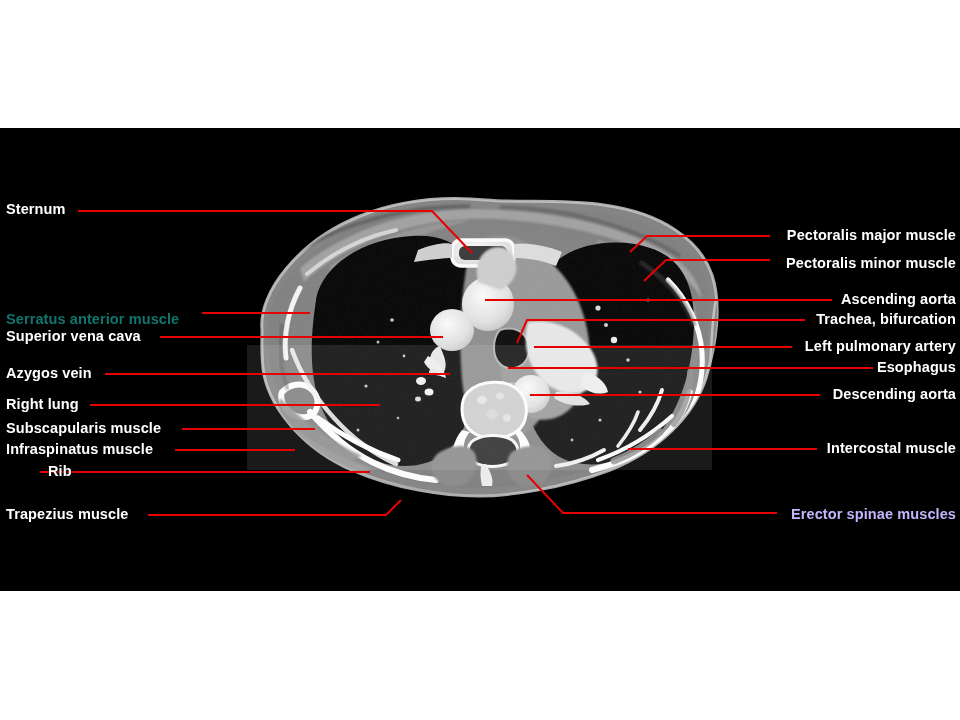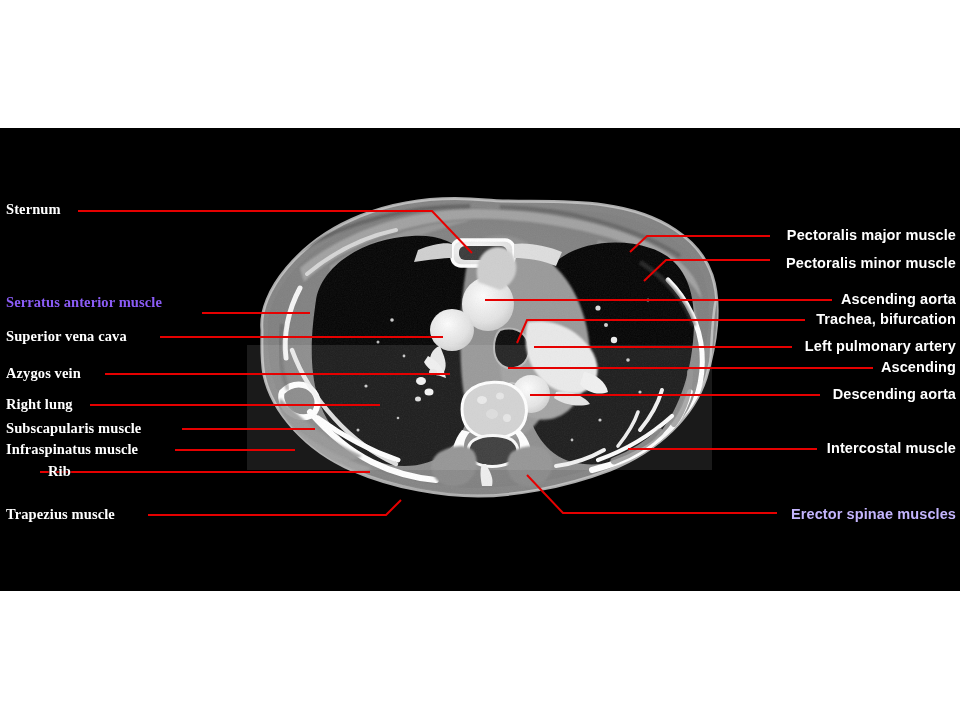--- a/index.html
+++ b/index.html
@@ -46,21 +46,21 @@
     position: absolute;
     color: #ffffff;
     font-family: "Liberation Sans", sans-serif;
     font-size: 14.5px;
     font-weight: bold;
     letter-spacing: 0.1px;
     white-space: nowrap;
     line-height: 1;
     text-shadow: 0 0 2px #000, 0 0 2px #000;
   }
-  .label.left  { left: 6px; text-align: right; font-family: Liberation Serif, serif; }
+  .label.left  { left: 6px; text-align: right; }
   .label.right { right: 4px; text-align: center; }
 </style>
 </head>
 <body>
 
 <div id="stage">
 
   <div id="slide">
 
     <div id="ct-wrap">
@@ -319,35 +319,35 @@
           <polyline points="534,219 792,219" stroke="#e60000" stroke-width="2" fill="none"></polyline>
           <polyline points="508,240 873,240" stroke="#e60000" stroke-width="2" fill="none"></polyline>
           <polyline points="530,267 820,267" stroke="#e60000" stroke-width="2" fill="none"></polyline>
           <polyline points="628,321 817,321" stroke="#e60000" stroke-width="2" fill="none"></polyline>
           <polyline points="527,347 563,385 777,385" stroke="#e60000" stroke-width="2" fill="none"></polyline>
         </g>
     </svg>
 
     <div id="labels-left-group">
         <div class="label left" style="top: 74px; color: rgb(255, 255, 255);">Sternum</div>
-        <div class="label left" style="top: 167px; color: #8b5cf6;">Serratus anterior muscle</div>
+        <div class="label left" style="top: 184px; color: #0f766e;">Serratus anterior muscle</div>
         <div class="label left" style="top: 201px; color: rgb(255, 255, 255);">Superior vena cava</div>
         <div class="label left" style="top: 238px; color: rgb(255, 255, 255);">Azygos vein</div>
         <div class="label left" style="top: 269px; color: rgb(255, 255, 255);">Right lung</div>
         <div class="label left" style="top: 293px; color: rgb(255, 255, 255);">Subscapularis muscle</div>
         <div class="label left" style="top: 314px; color: rgb(255, 255, 255);">Infraspinatus muscle</div>
         <div class="label left" style="top: 336px; color: rgb(255, 255, 255); margin-left: 42px;">Rib</div>
         <div class="label left" style="top: 379px; color: rgb(255, 255, 255);">Trapezius muscle</div>
       </div>
     <div id="labels-right-group">
         <div class="label right" style="top: 100px; color: rgb(255, 255, 255);">Pectoralis major muscle</div>
         <div class="label right" style="top: 128px; color: rgb(255, 255, 255);">Pectoralis minor muscle</div>
         <div class="label right" style="top: 164px; color: rgb(255, 255, 255);">Ascending aorta</div>
         <div class="label right" style="top: 184px; color: rgb(255, 255, 255);">Trachea, bifurcation</div>
         <div class="label right" style="top: 211px; color: rgb(255, 255, 255);">Left pulmonary artery</div>
-        <div class="label right" style="top: 232px; color: rgb(255, 255, 255);">Ascending</div>
+        <div class="label right" style="top: 232px; color: rgb(255, 255, 255);">Esophagus</div>
         <div class="label right" style="top: 259px; color: rgb(255, 255, 255);">Descending aorta</div>
         <div class="label right" style="top: 313px; color: rgb(255, 255, 255); padding-left: 8px;">Intercostal muscle</div>
         <div class="label right" style="top: 379px; color: #c4b5fd;">Erector spinae muscles</div>
       </div>
 
   </div>
 </div>
 
 </body></html>

